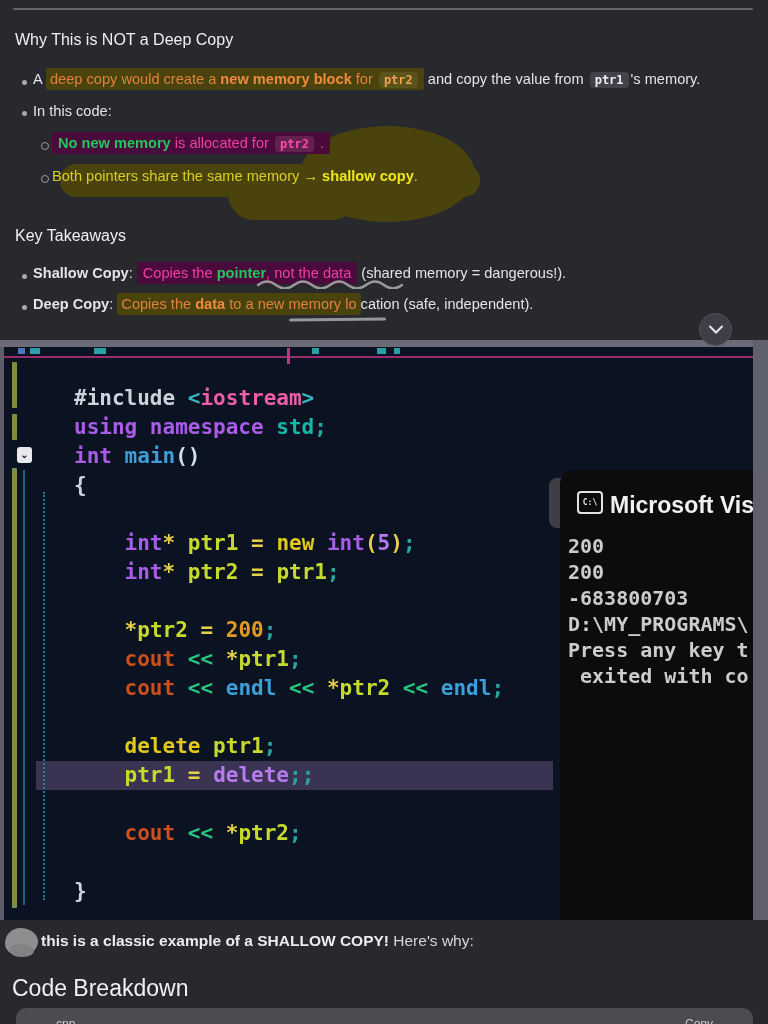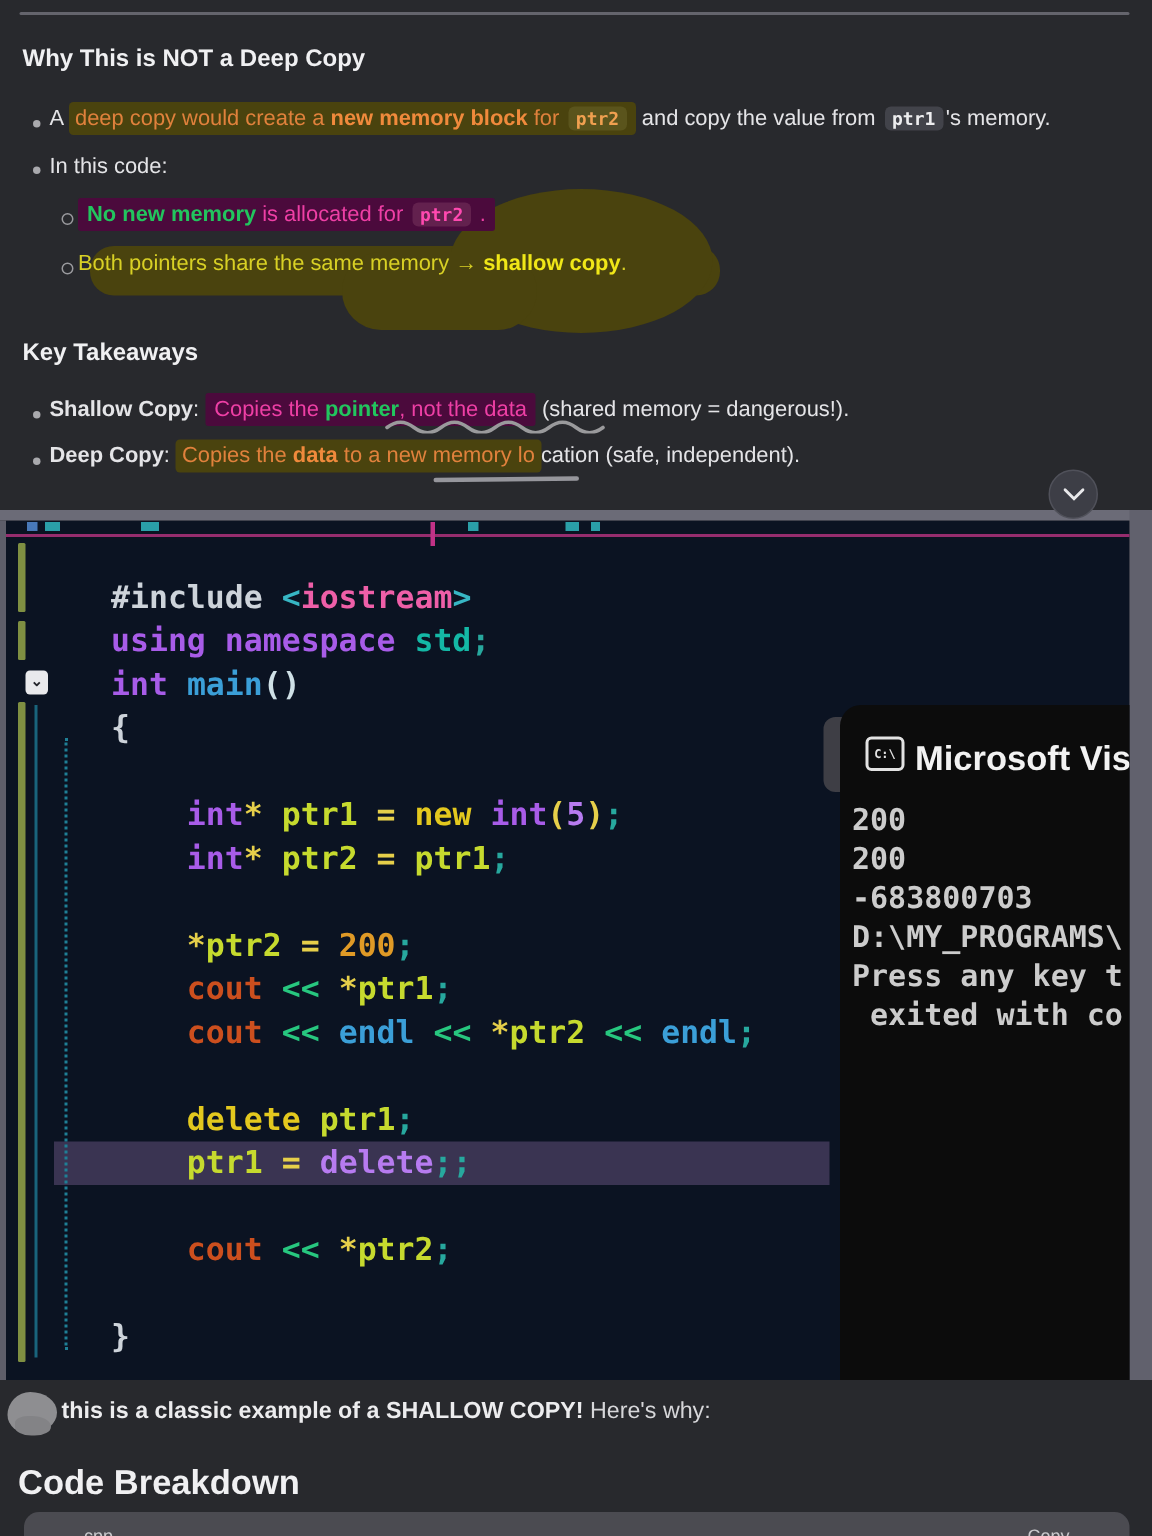--- a/index.html
+++ b/index.html
@@ -2,21 +2,21 @@
 <html><head>
 <meta charset="utf-8">
 <style>
   html,body{margin:0;padding:0;background:#28292d;}
   .screen{position:relative;width:768px;height:1024px;overflow:hidden;
     background:#28292d;font-family:"Liberation Sans",sans-serif;color:#e8e8ea;}
   .abs{position:absolute;}
 
   
   .hr{left:13px;top:8px;width:740px;height:2px;background:#64646c;border-radius:1px;}
-  .h3{font-size:16px;font-weight:bold;color:#f0f0f2;}
+  .h3{font-size:16px;font-weight:normal;color:#f0f0f2;}
   .li{font-size:14.6px;color:#e4e4e7;white-space:nowrap;}
   .dot{width:5px;height:5px;border-radius:50%;background:#a9a9ad;}
   .ring{width:6px;height:6px;border-radius:50%;border:1.5px solid #9a9a9e;background:transparent;}
   .chip{font-family:"DejaVu Sans Mono",monospace;font-size:12px;font-weight:bold;
     padding:1px 5px;border-radius:4px;margin:0 2px;}
   .chip-gray{background:#42434a;color:#ededef;}
   .chip-olive{background:#5a541c;color:#f0a050;}
   .chip-mag{background:#63214e;color:#ff49b0;}
   .hl-olive{background:#4a430e;color:#e0813c;padding:3px 4px;border-radius:3px;}
   .hl-olive b{color:#f08a3c;}

